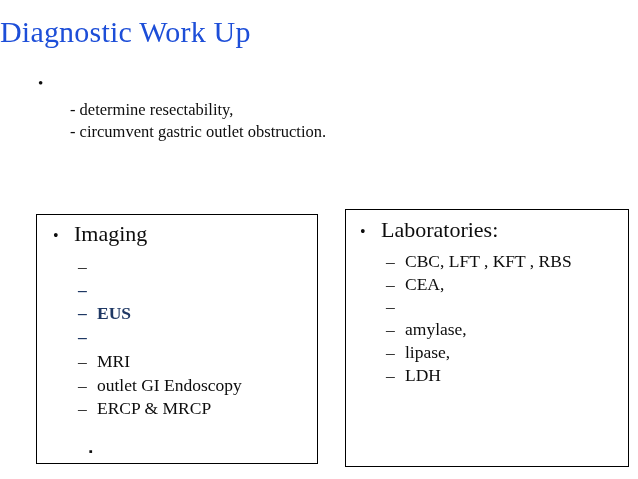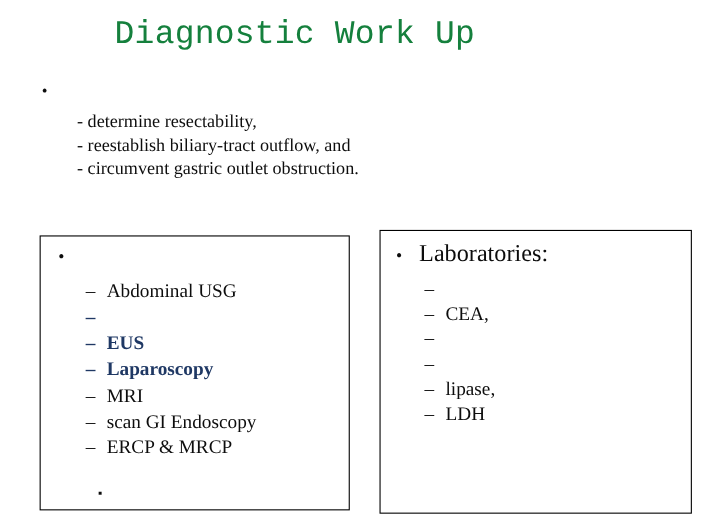--- a/index.html
+++ b/index.html
@@ -15,26 +15,24 @@
     color: #0d0d0d;
     overflow: hidden;
   }
 
   
   .slide-title {
     position: absolute;
     top: 14px;
     left: 0;
     width: 536px;
-    text-align: center;
     font-size: 30px;
     line-height: 36px;
-    color: #15803d;
+    color: #1d4ed8;
     letter-spacing: 0.2px;
-    font-family: Liberation Mono, monospace;
   }
 
   
   .main-point {
     position: absolute;
     top: 71px;
     left: 38px;
     font-size: 19px;
     line-height: 24px;
   }
@@ -127,49 +125,49 @@
 <body>
 
 <div class="slide-title">Diagnostic Work Up</div>
 
 <div class="main-point">
   <div class="main-row">
     <span class="bullet">•</span>
   </div>
   <div class="sub-list">
       <div class="li-row"><span class="label">- determine resectability,</span></div>
-      <div class="li-row"><span class="label">- reestablish biliary-tract outflow, and</span></div>
       <div class="li-row"><span class="label">- circumvent gastric outlet obstruction.</span></div>
     </div>
 </div>
 
 <div class="box box-imaging">
   <div class="box-heading">
     <span class="bullet">•</span>
+    <span>Imaging</span>
   </div>
   <div class="dash-list">
-      <div class="li-row"><span class="dash">–</span><span class="label">Abdominal USG</span></div>
+      <div class="li-row"><span class="dash">–</span></div>
       <div class="li-row hl" style="color: rgb(31, 56, 100);"><span class="dash">–</span></div>
       <div class="li-row hl" style="color: rgb(31, 56, 100);"><span class="dash">–</span><span class="label">EUS</span></div>
-      <div class="li-row hl" style="color: rgb(31, 56, 100);"><span class="dash">–</span><span class="label">Laparoscopy</span></div>
+      <div class="li-row hl" style="color: rgb(31, 56, 100);"><span class="dash">–</span></div>
       <div class="li-row"><span class="dash">–</span><span class="label">MRI</span></div>
-      <div class="li-row"><span class="dash">–</span><span class="label">scan GI Endoscopy</span></div>
+      <div class="li-row"><span class="dash">–</span><span class="label">outlet GI Endoscopy</span></div>
       <div class="li-row"><span class="dash">–</span><span class="label">ERCP &amp; MRCP</span></div>
     </div>
   <div class="footnote-row">
     <span class="sq-bullet">▪</span>
   </div>
 </div>
 
 <div class="box box-labs">
   <div class="box-heading">
     <span class="bullet">•</span>
     <span>Laboratories:</span>
   </div>
   <div class="dash-list">
-      <div class="li-row"><span class="dash">–</span></div>
+      <div class="li-row"><span class="dash">–</span><span class="label">CBC, LFT , KFT , RBS</span></div>
       <div class="li-row"><span class="dash">–</span><span class="label">CEA,</span></div>
       <div class="li-row"><span class="dash">–</span></div>
-      <div class="li-row"><span class="dash">–</span></div>
+      <div class="li-row"><span class="dash">–</span><span class="label">amylase,</span></div>
       <div class="li-row"><span class="dash">–</span><span class="label">lipase,</span></div>
       <div class="li-row"><span class="dash">–</span><span class="label">LDH</span></div>
     </div>
 </div>
 
 </body></html>

